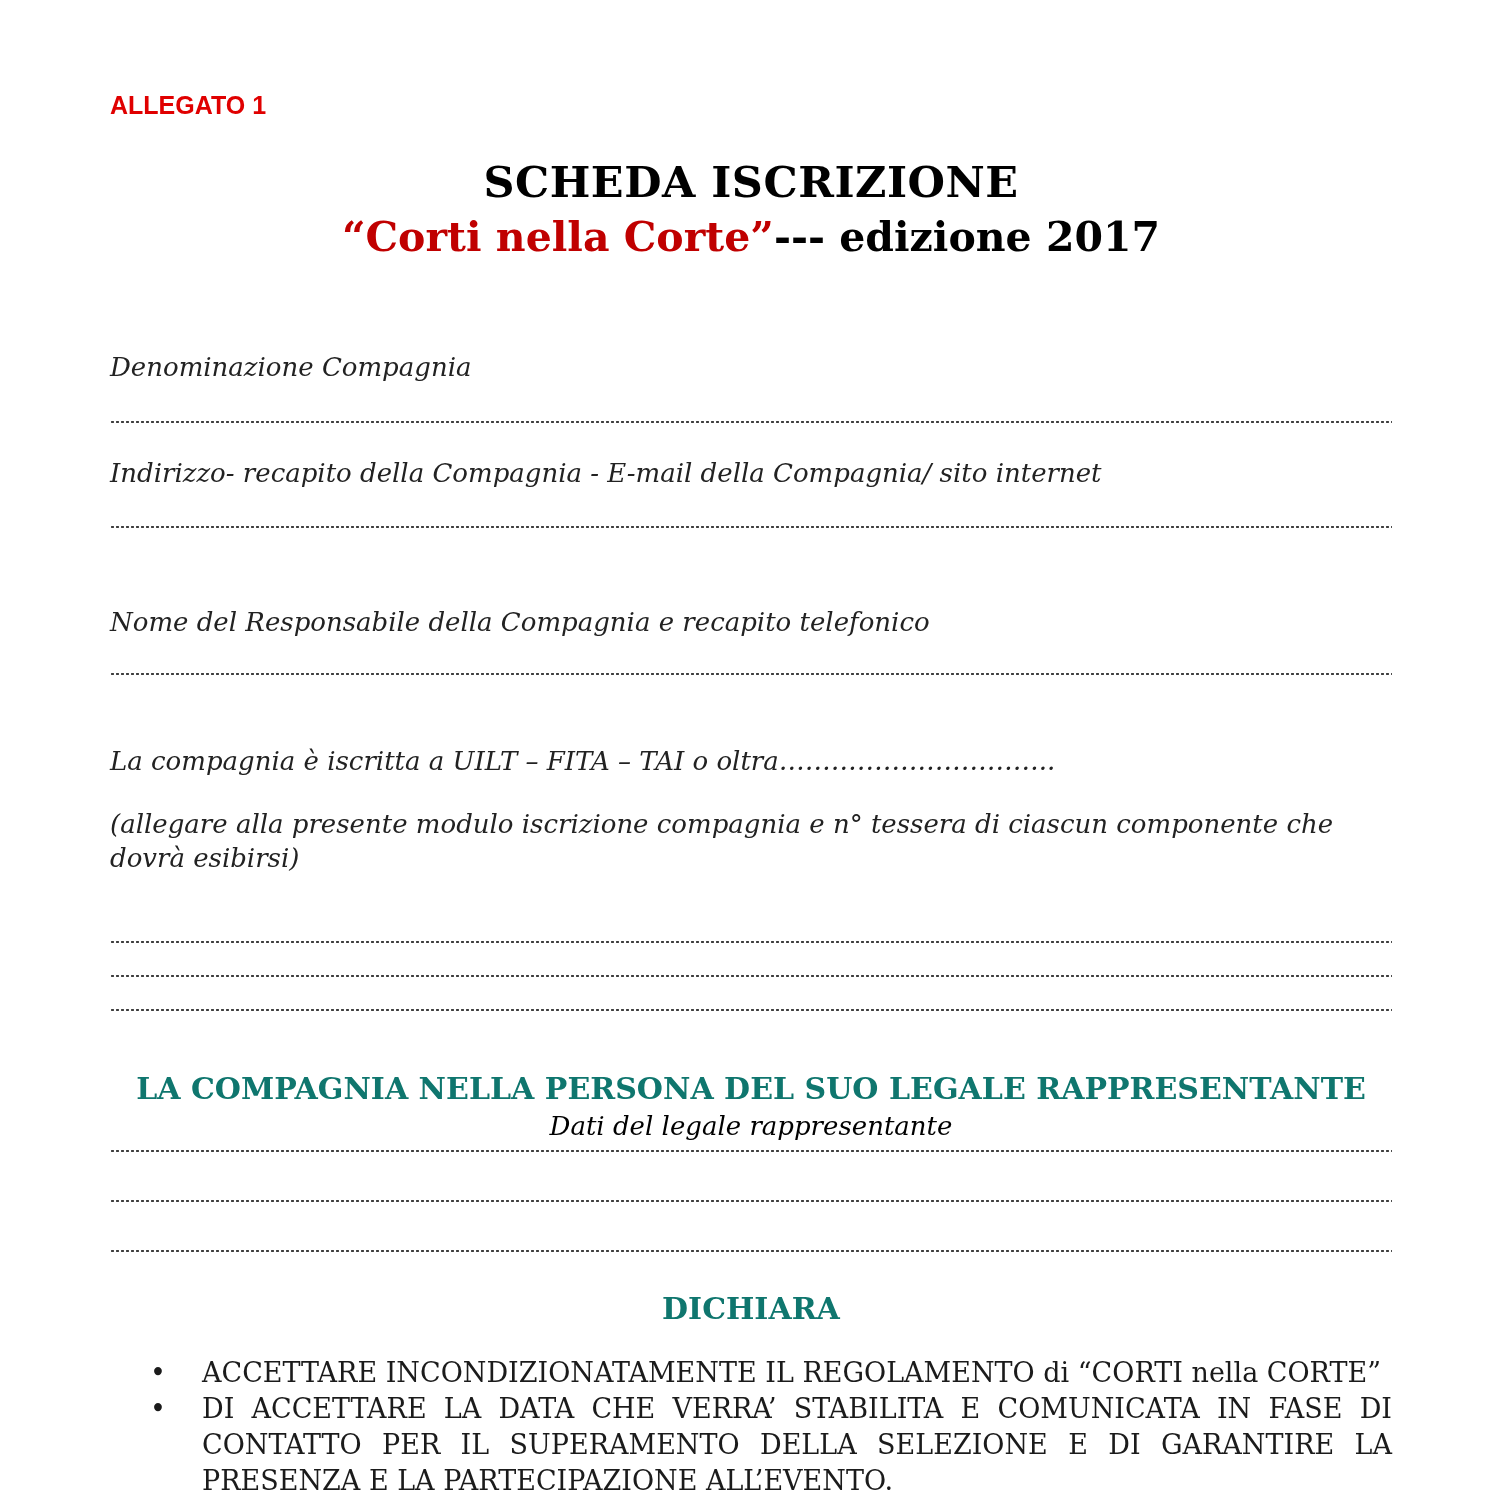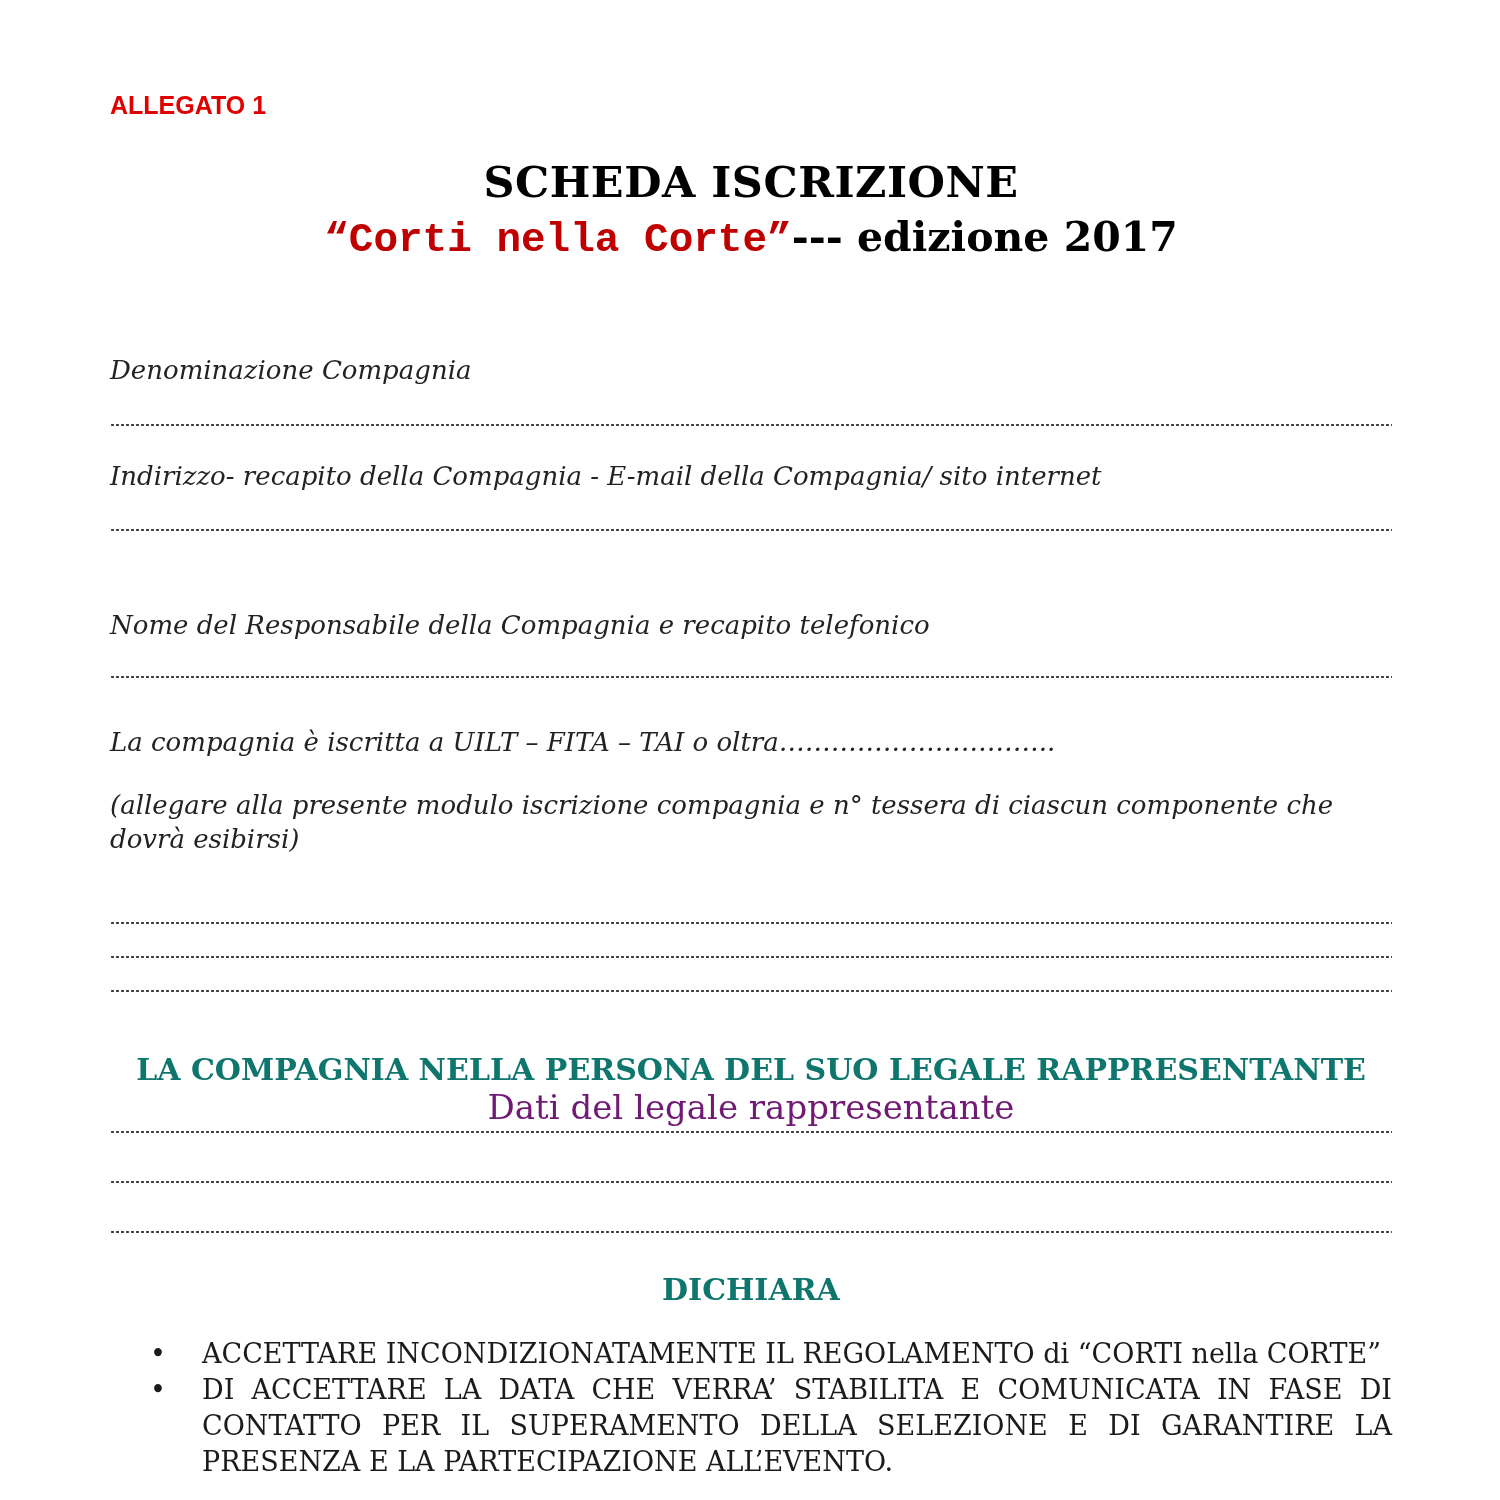--- a/index.html
+++ b/index.html
@@ -33,31 +33,31 @@
     letter-spacing: 0.5px;
   }
   .subtitle {
     margin-top: 6px;
     text-align: center;
     font-size: 41px;
     font-weight: bold;
     line-height: 50px;
     color: #000;
   }
-  .subtitle .accent { color: #c00000; font-family: Liberation Mono, monospace; }
+  .subtitle .accent { color: #c00000; }
   .field-label {
     font-style: italic;
     font-size: 26px;
     line-height: 34px;
     color: #222;
   }
   .lbl-1 { margin-top: 88px; }
   .lbl-2 { margin-top: 32px; }
   .lbl-3 { margin-top: 76px; }
-  .membership { margin-top: 46px; }
+  .membership { margin-top: 68px; }
   .membership-note { margin-top: 29px; }
   .dotted-line {
     height: 4px;
     background-image: radial-gradient(circle, #3c3c3c 1.1px, rgba(0,0,0,0) 1.3px);
     background-size: 5px 4px;
     background-repeat: repeat-x;
     background-position: left center;
   }
   .dl-1 { margin-top: 36px; }
   .dl-2 { margin-top: 35px; }
@@ -69,23 +69,24 @@
   .section-heading {
     text-align: center;
     font-weight: bold;
     font-size: 30px;
     line-height: 40px;
     color: #0f766e;
   }
   .legal-heading { margin-top: 57px; }
   .legal-subheading {
     text-align: center;
-    font-size: 34px;
+    font-style: italic;
+    font-size: 26px;
     line-height: 34px;
-    color: #701a75;
+    color: #000000;
   }
   .dichiara-heading { margin-top: 36px; }
   .bullets { margin-top: 26px; }
   .bullet-item {
     display: flex;
     align-items: flex-start;
     padding-left: 40px;
   }
   .bullet-marker {
     width: 52px;

